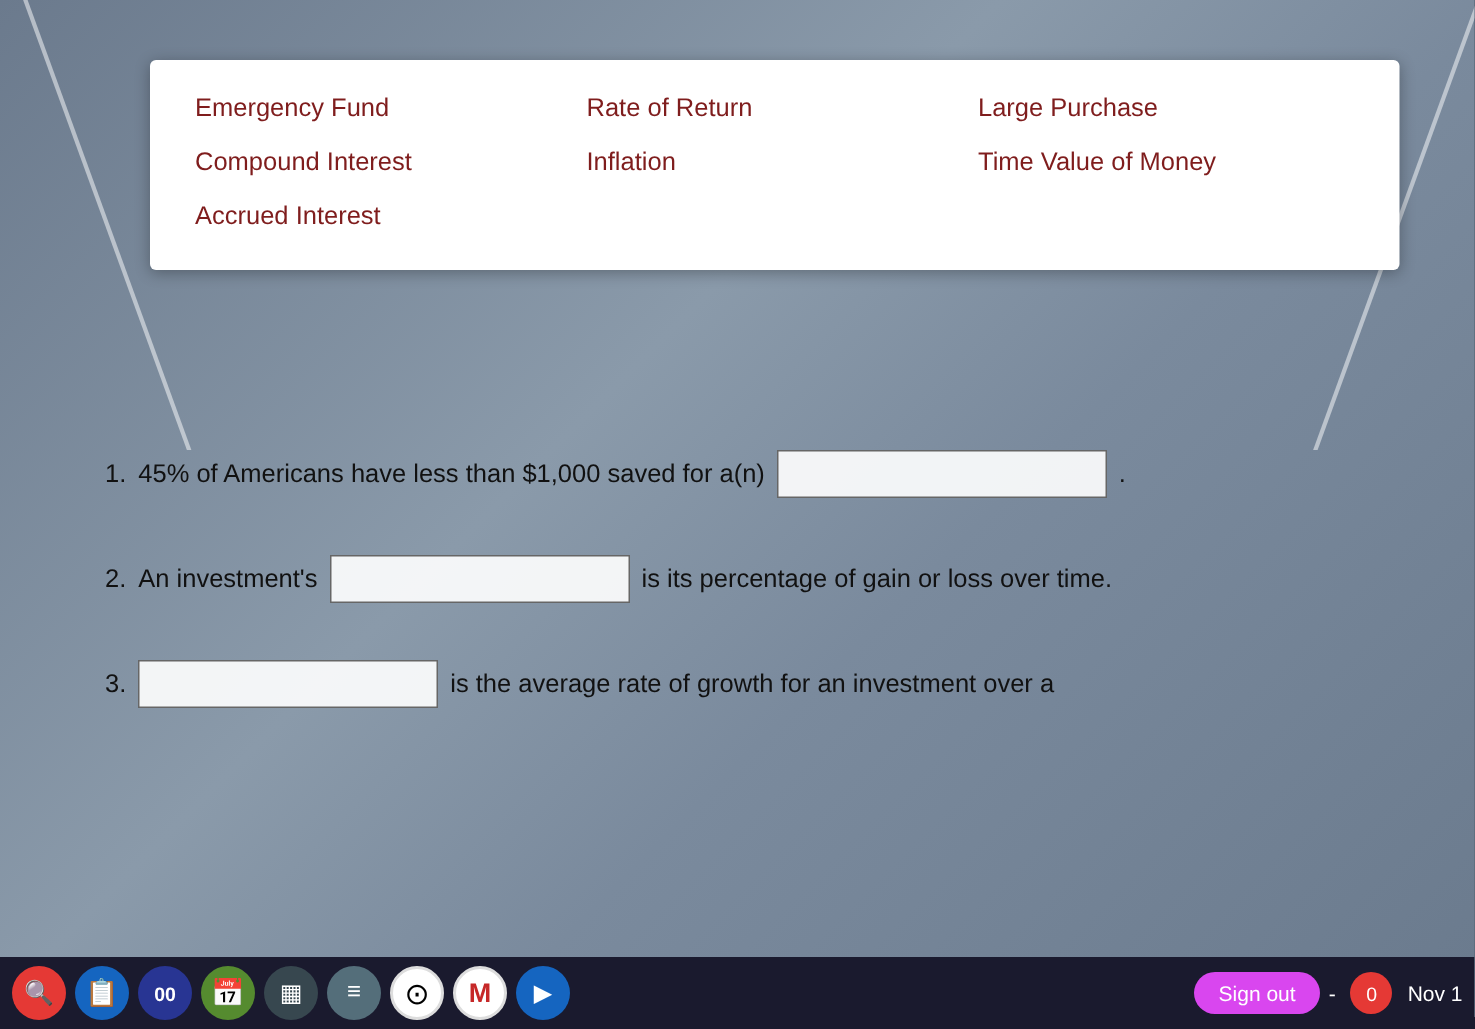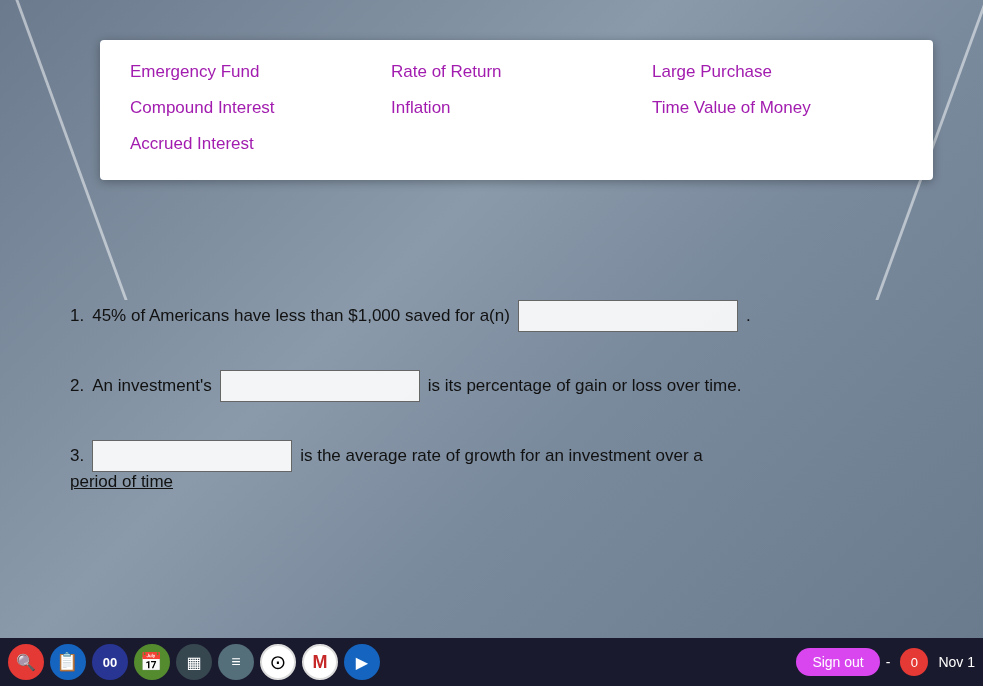--- a/index.html
+++ b/index.html
@@ -50,21 +50,21 @@
     }
 
     .word-grid {
       display: grid;
       grid-template-columns: 1fr 1fr 1fr;
       gap: 12px 10px;
     }
 
     .word-item {
       font-size: 17px;
-      color: #a21caf;
+      color: #7f1d1d;
       font-weight: 400;
       cursor: pointer;
       line-height: 1.4;
     }
 
     
     .taskbar {
       position: absolute;
       bottom: 0; left: 0; right: 0;
       height: 48px;
@@ -214,23 +214,20 @@
     <input type="text" class="q-blank" style="width: 200px;">
     <span class="q-text">is its percentage of gain or loss over time.</span>
   </div>
 
   <div class="q3-cont">
     <div class="q3-row">
       <span class="q-text">3.</span>
       <input type="text" class="q-blank" style="width: 200px;">
       <span class="q-text">is the average rate of growth for an investment over a</span>
     </div>
-    <div>
-      <span class="period-text">period of time</span>
-    </div>
   </div>
 
 </div>
 
 <div class="taskbar">
 
   <div class="taskbar-icon red">
     <span>🔍</span>
   </div>
   <div class="taskbar-icon blue">

